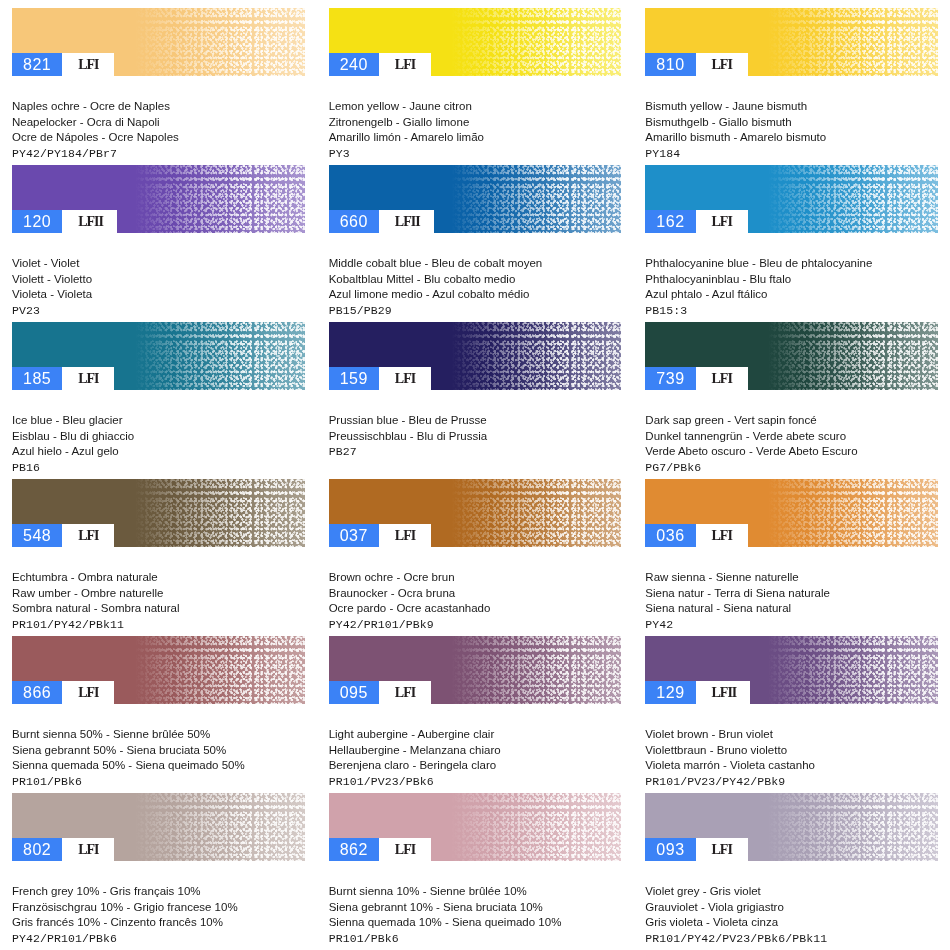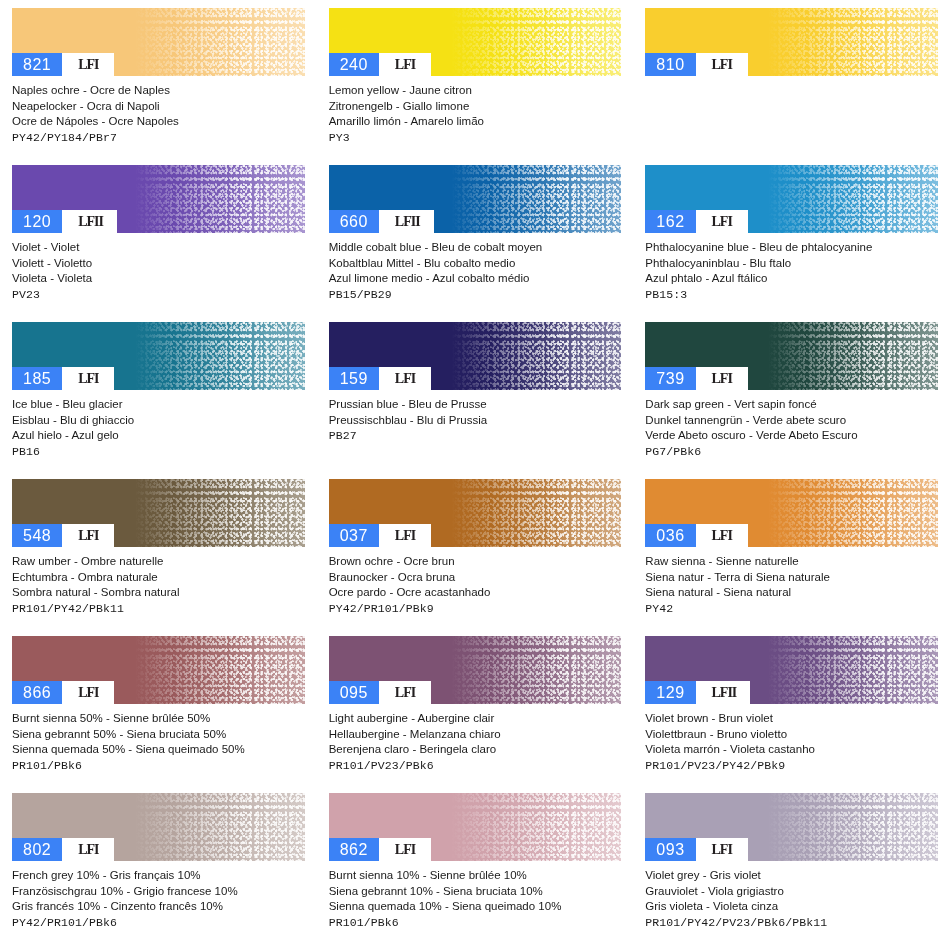--- a/index.html
+++ b/index.html
@@ -84,21 +84,21 @@
     line-height:23px;
     padding:0 14px 0 16px;
     font-weight:700;
     letter-spacing:-1px;
     min-width:52px;
     box-sizing:border-box;
     font-family:Liberation Serif, serif;
   }
   
   .desc{
-    padding-top:7px;
+    padding-top:23px;
     color:#1a1a1a;
     font-size:11.5px;
     line-height:15.5px;
   }
   .desc div{white-space:nowrap;}
   .pig{letter-spacing:.1px;font-family:Liberation Mono, monospace;}
 </style>
 </head>
 <body>
 
@@ -140,20 +140,26 @@
     <div class="cell">
     <div class="swatch">
       <div class="base" style="background: rgb(249, 206, 46);"></div>
       <div class="grain"></div>
       <div class="fade"></div>
       <div class="tags">
         <span class="code">810</span>
         <span class="lf">LFI</span>
       </div>
     </div>
+    <div class="desc">
+      <div>Bismuth yellow - Jaune bismuth</div>
+      <div>Bismuthgelb - Giallo bismuth</div>
+      <div>Amarillo bismuth - Amarelo bismuto</div>
+      <div class="pig">PY184</div>
+    </div>
   </div>
     <div class="cell">
     <div class="swatch">
       <div class="base" style="background: rgb(106, 73, 174);"></div>
       <div class="grain"></div>
       <div class="fade"></div>
       <div class="tags">
         <span class="code">120</span>
         <span class="lf">LFII</span>
       </div>
@@ -253,22 +259,22 @@
     <div class="swatch">
       <div class="base" style="background: rgb(107, 90, 62);"></div>
       <div class="grain"></div>
       <div class="fade"></div>
       <div class="tags">
         <span class="code">548</span>
         <span class="lf">LFI</span>
       </div>
     </div>
     <div class="desc">
+      <div>Echtumbra - Ombra naturale</div>
       <div>Raw umber - Ombre naturelle</div>
-      <div>Echtumbra - Ombra naturale</div>
       <div>Sombra natural - Sombra natural</div>
       <div class="pig">PR101/PY42/PBk11</div>
     </div>
   </div>
     <div class="cell">
     <div class="swatch">
       <div class="base" style="background: rgb(176, 106, 34);"></div>
       <div class="grain"></div>
       <div class="fade"></div>
       <div class="tags">

